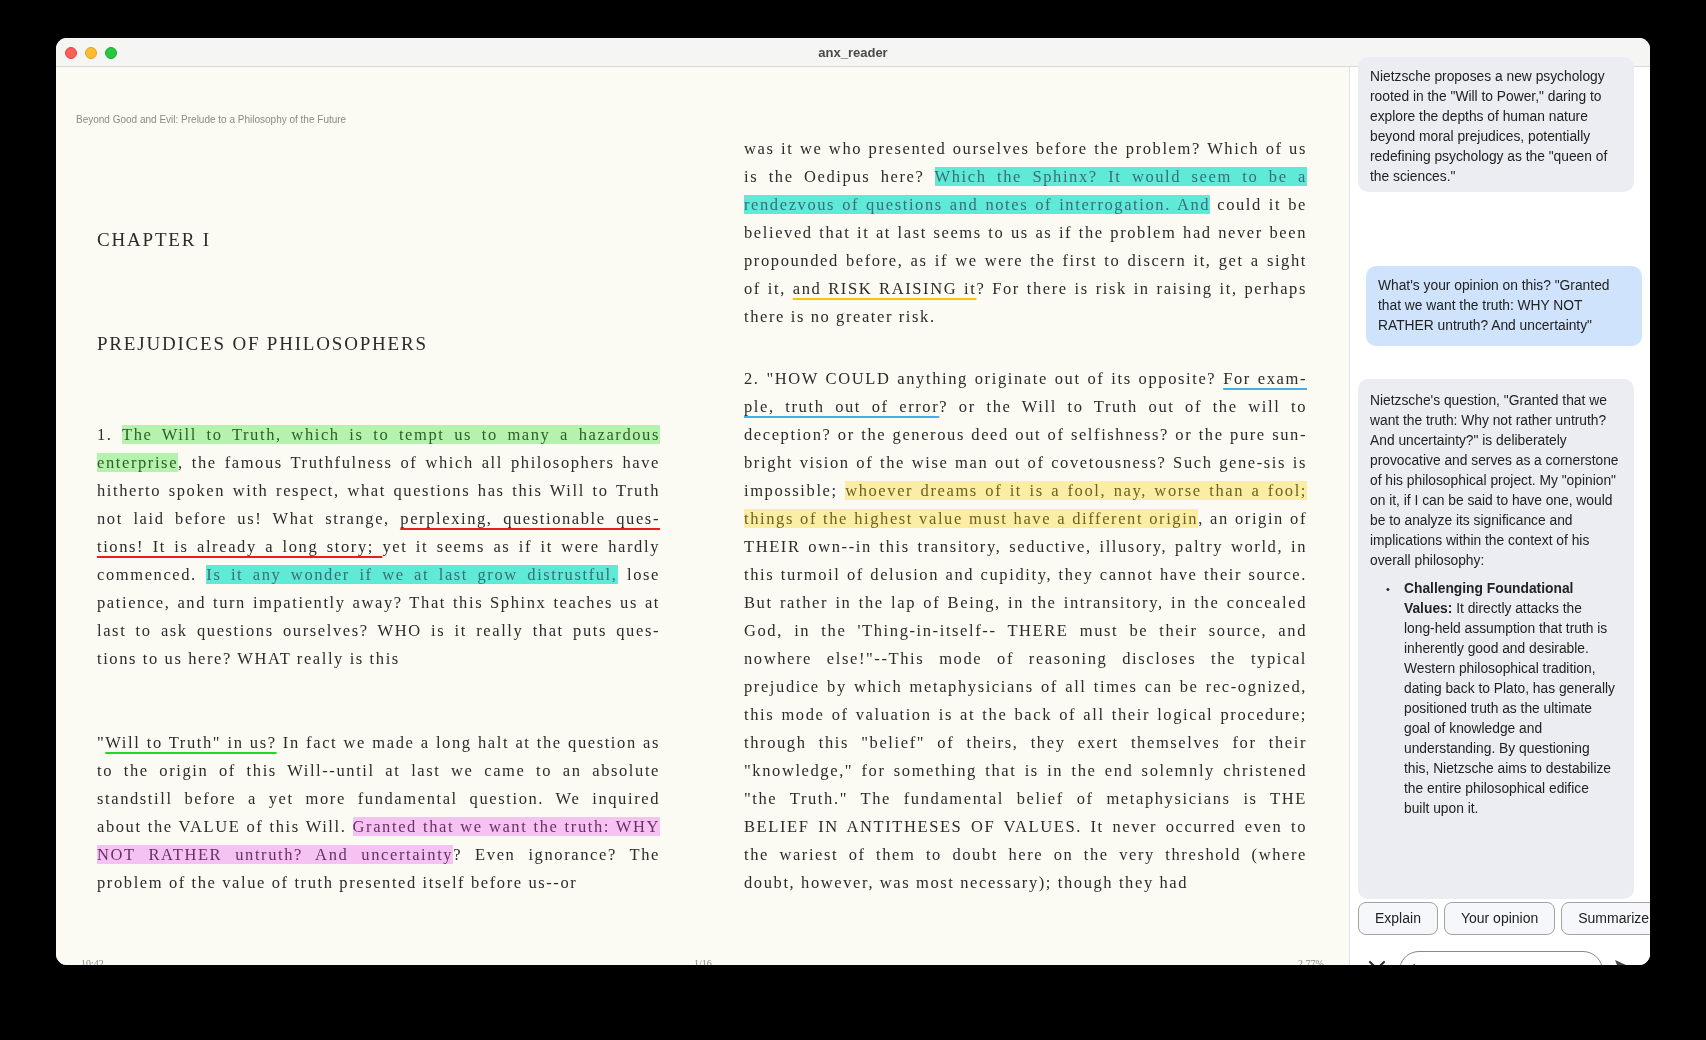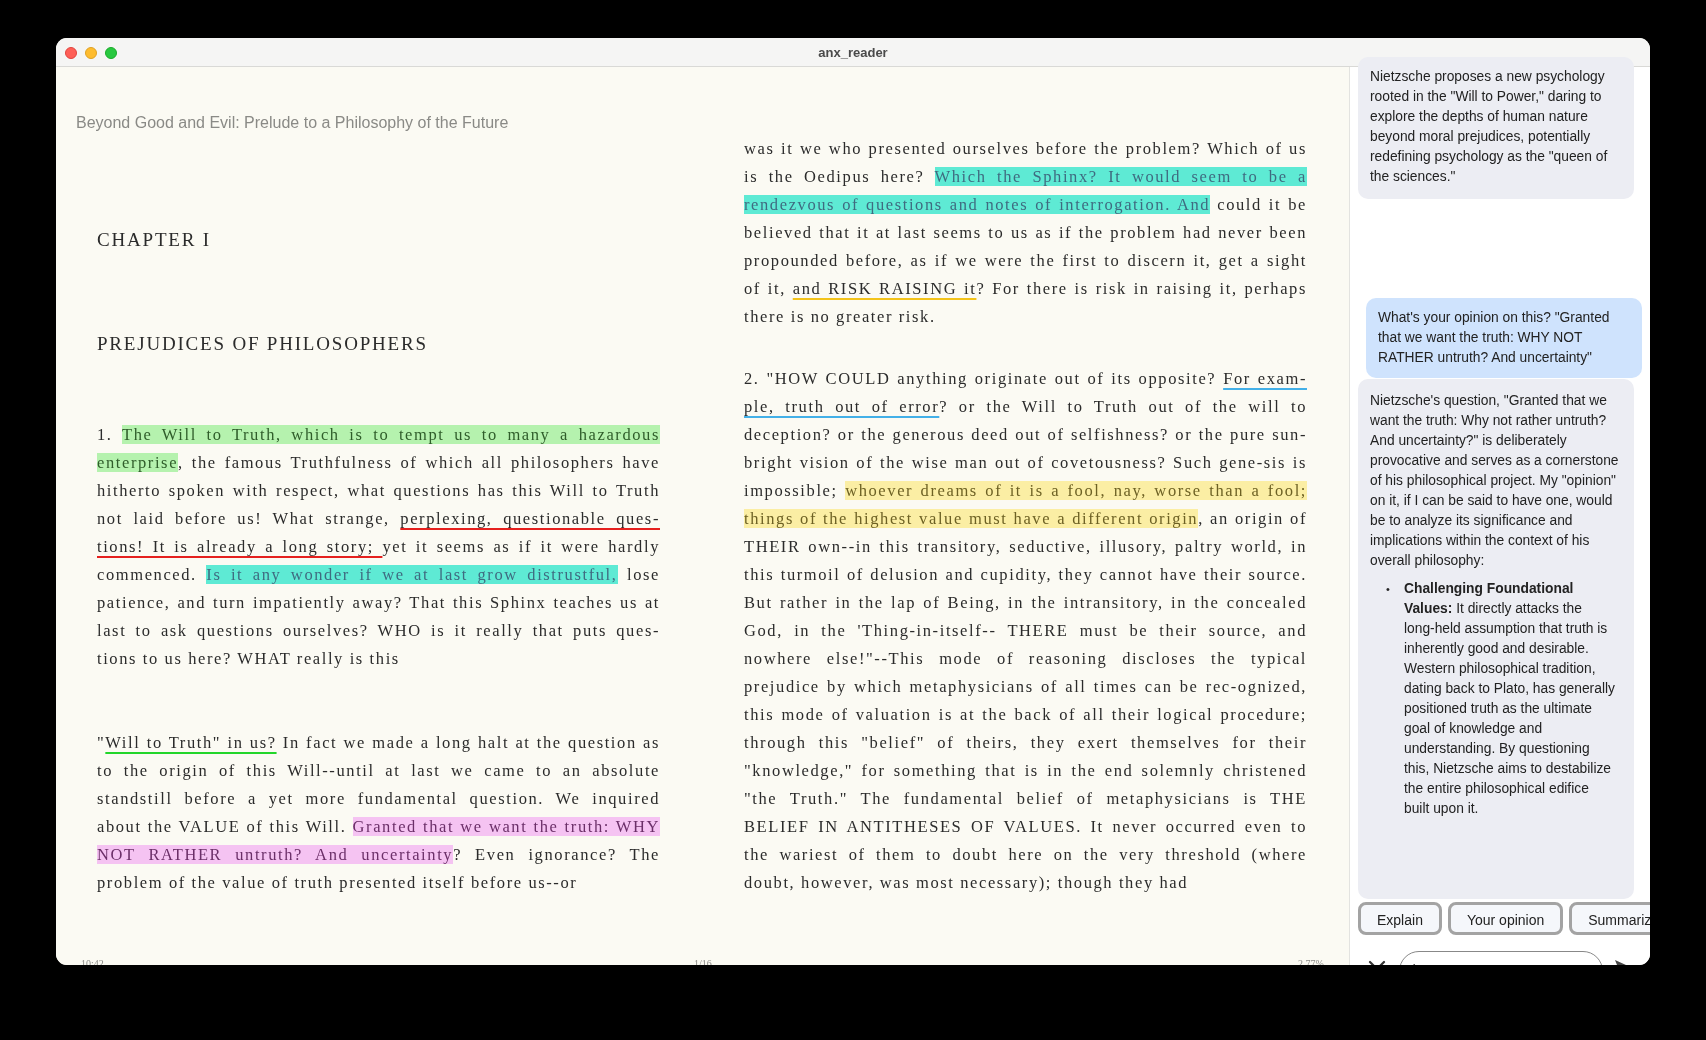--- a/index.html
+++ b/index.html
@@ -21,21 +21,21 @@
   .app-title {
     position: absolute; left: 0; right: 0; top: 7px; text-align: center;
     font-size: 13px; font-weight: bold; color: #4a4a4a;
   }
 
   .reader {
     position: absolute; left: 0; top: 29px; width: 1293px; height: 898px;
     background: #fbfaf3;
   }
   .book-title {
-    position: absolute; left: 20px; top: 47px; font-size: 16px; color: #8a8a86;
+    position: absolute; left: 20px; top: 47px; font-size: 10px; color: #8a8a86;
   }
   .column {
     position: absolute; top: 0; width: 563px;
     font-family: "Liberation Serif", serif; font-size: 16.5px; color: #2b2b2b;
     letter-spacing: 1.6px; line-height: 28px; text-align: justify;
   }
   .col-left { left: 41px; }
   .col-right { left: 688px; }
   .chapter {
     position: absolute; left: 41px; font-family: "Liberation Serif", serif;
@@ -54,32 +54,32 @@
   .footer-item { position: absolute; top: 891px; font-size: 10px; color: #8a8a86; font-family: Liberation Serif, serif; }
 
   .chat {
     position: absolute; left: 1293px; top: 29px; width: 301px; height: 898px;
     background: #ffffff; border-left: 1px solid #e3e3e0;
   }
   .msg {
     position: absolute; font-size: 13.8px; line-height: 20px; color: #222;
   }
   .msg-ai { background: #ecedf3; border-radius: 10px; left: 8px; width: 276px; padding: 0 12px; }
-  .msg-user { background: #cfe3fd; border-radius: 10px; left: 16px; width: 276px; padding: 10px 12px; margin-top: 32px; }
+  .msg-user { background: #cfe3fd; border-radius: 10px; left: 16px; width: 276px; padding: 10px 12px; }
   .msg p { margin: 0 0 8px 0; }
   .msg ul { list-style: none; margin: 6px; padding: 0; }
   .msg li { position: relative; padding-left: 28px; }
   .msg li::before { content: "•"; position: absolute; left: 10px; top: 0; font-size: 11px; }
   .chips {
     position: absolute; left: 8px; top: 835px; height: 34px; width: 292px;
     overflow: hidden; white-space: nowrap;
   }
   .chip {
     display: inline-block; height: 33px; line-height: 31px; padding: 0 16px;
-    border: 3px solid #a3a3a3; border-radius: 8px; background: #f5f7fb;
+    border: 1px solid #a3a3a3; border-radius: 8px; background: #f5f7fb;
     font-size: 14px; color: #222; margin-right: 6px; vertical-align: top;
   }
   .close-x {
     position: absolute; left: 18px; top: 893px; font-size: 22px; color: #333;
     line-height: 22px;
   }
   .chat-input {
     position: absolute; left: 49px; top: 884px; width: 204px; height: 40px;
     border: 1px solid #888; border-radius: 20px; padding: 0 12px;
     font-size: 16px; color: #333; background: #fff; font-family: "Liberation Sans", sans-serif;
@@ -116,21 +116,21 @@
       <div class="para" style="top:68px"><span>was it we who presented ourselves before the problem? Which of us is the Oedipus here? </span><span class="hl-blue">Which the Sphinx? It would seem to be a rendezvous of questions and notes of interrogation. And</span><span> could it be believed that it at last seems to us as if the problem had never been propounded before, as if we were the first to discern it, get a sight of it, </span><span class="ul-yellow">and RISK RAISING it</span><span>? For there is risk in raising it, perhaps there is no greater risk.</span></div>
       <div class="para" style="top:298px"><span>2. "HOW COULD anything originate out of its opposite? </span><span class="ul-blue">For exam-ple, truth out of error</span><span>? or the Will to Truth out of the will to deception? or the generous deed out of selfishness? or the pure sun-bright vision of the wise man out of covetousness? Such gene-sis is impossible; </span><span class="hl-yellow">whoever dreams of it is a fool, nay, worse than a fool; things of the highest value must have a different origin</span><span>, an origin of THEIR own--in this transitory, seductive, illusory, paltry world, in this turmoil of delusion and cupidity, they cannot have their source. But rather in the lap of Being, in the intransitory, in the concealed God, in the 'Thing-in-itself-- THERE must be their source, and nowhere else!"--This mode of reasoning discloses the typical prejudice by which metaphysicians of all times can be rec-ognized, this mode of valuation is at the back of all their logical procedure; through this "belief" of theirs, they exert themselves for their "knowledge," for something that is in the end solemnly christened "the Truth." The fundamental belief of metaphysicians is THE BELIEF IN ANTITHESES OF VALUES. It never occurred even to the wariest of them to doubt here on the very threshold (where doubt, however, was most necessary); though they had</span></div>
     </div>
 
     <div class="footer-item" style="left:25px">10:42</div>
     <div class="footer-item" style="left:638px">1/16</div>
     <div class="footer-item" style="left:1242px">2.77%</div>
   </div>
 
   <div class="chat">
-    <div class="msg msg-ai" style="top:-10px; padding-top:10px; padding-bottom:12px">
+    <div class="msg msg-ai" style="top:-10px; padding-top:10px; padding-bottom:5px">
       <span>Nietzsche proposes a new psychology rooted in the "Will to Power," daring to explore the depths of human nature beyond moral prejudices, potentially redefining psychology as the "queen of the sciences."</span>
     </div>
     <div class="msg msg-user" style="top:199px">
       <span>What's your opinion on this? "Granted that we want the truth: WHY NOT RATHER untruth? And uncertainty"</span>
     </div>
     <div class="msg msg-ai" style="top:312px; padding-top:12px; height:520px; overflow:hidden">
       <p>Nietzsche's question, "Granted that we want the truth: Why not rather untruth? And uncertainty?" is deliberately provocative and serves as a cornerstone of his philosophical project. My "opinion" on it, if I can be said to have one, would be to analyze its significance and implications within the context of his overall philosophy:</p>
       <ul>
         <li><b>Challenging Foundational Values:</b><span> It directly attacks the long-held assumption that truth is inherently good and desirable. Western philosophical tradition, dating back to Plato, has generally positioned truth as the ultimate goal of knowledge and understanding. By questioning this, Nietzsche aims to destabilize the entire philosophical edifice built upon it.</span></li>
       </ul>

